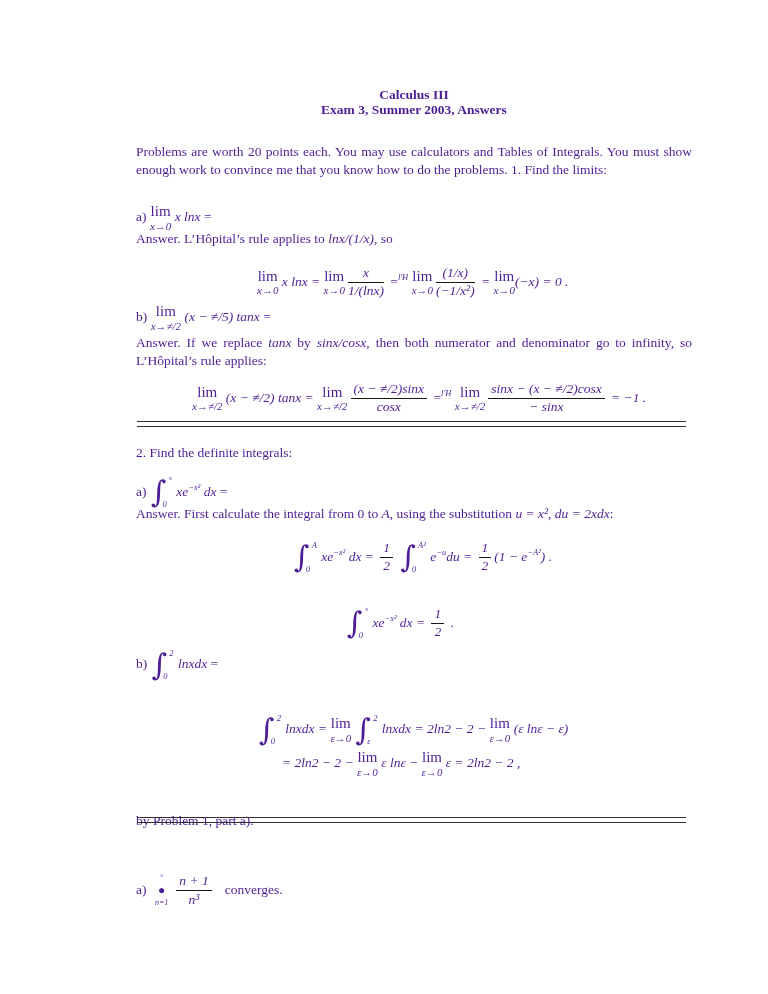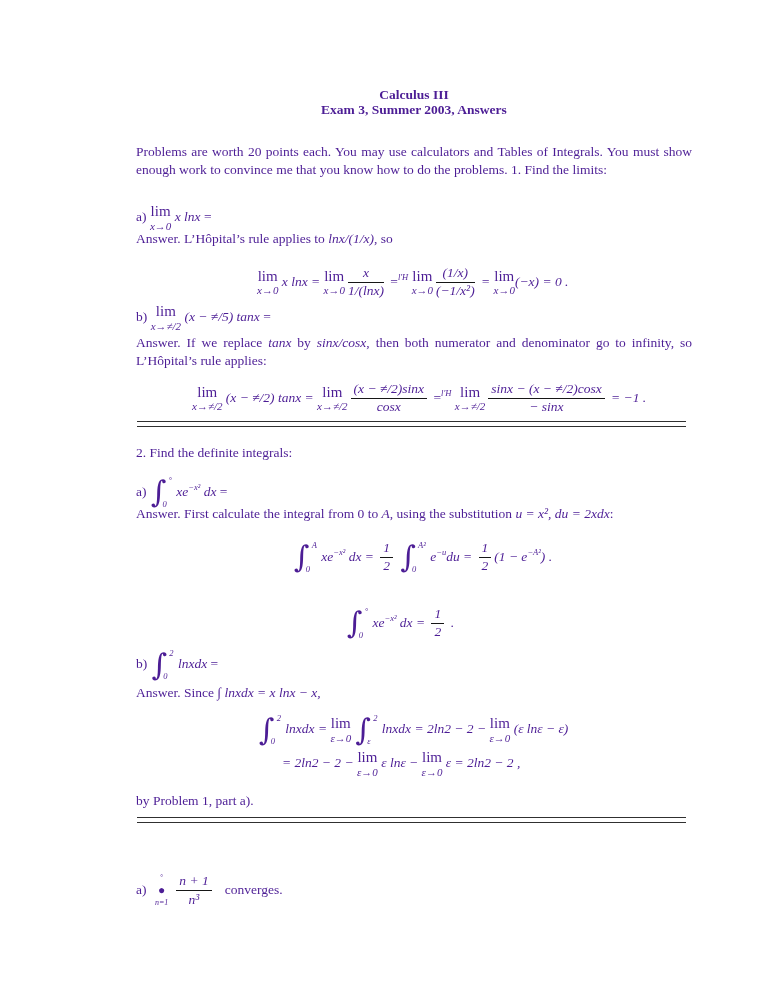--- a/index.html
+++ b/index.html
@@ -61,22 +61,21 @@
   <div class="abs hr2" style="top:421px"></div>
 
   <div class="abs line" style="top:444px;left:136px">2. Find the definite integrals:</div>
 
   <div class="abs m38" style="top:468px;left:136px"><span class="rm">a) </span><span class="intg"><span class="ig">∫</span><span class="ilims"><span class="isup">°</span><span class="isub">0</span></span></span><span class="it"> xe</span><span class="msup">−x²</span><span class="it"> dx </span><span class="rm">=</span></div>
   <div class="abs line" style="top:505px;left:136px"><span class="bf">Answer</span><span class="rm">. First calculate the integral from 0 to </span><span class="it">A</span><span class="rm">, using the substitution </span><span class="it">u = x², du = 2xdx</span><span class="rm">:</span></div>
   <div class="abs m38" style="top:533px;left:293px"><span class="intg"><span class="ig">∫</span><span class="ilims"><span class="isup">A</span><span class="isub">0</span></span></span><span class="it"> xe</span><span class="msup">−x²</span><span class="it"> dx = </span><span class="frac"><span class="fn">1</span><span class="fd">2</span></span><span class="rm"> </span><span class="intg"><span class="ig">∫</span><span class="ilims"><span class="isup">A²</span><span class="isub">0</span></span></span><span class="it"> e</span><span class="msup">−u</span><span class="it">du = </span><span class="frac"><span class="fn">1</span><span class="fd">2</span></span><span class="it">(1 − e</span><span class="msup">−A²</span><span class="it">) .</span></div>
   <div class="abs m38" style="top:599px;left:346px"><span class="intg"><span class="ig">∫</span><span class="ilims"><span class="isup">°</span><span class="isub">0</span></span></span><span class="it"> xe</span><span class="msup">−x²</span><span class="it"> dx = </span><span class="frac"><span class="fn">1</span><span class="fd">2</span></span><span class="rm"> .</span></div>
 
   <div class="abs m38" style="top:645px;left:136px"><span class="rm">b) </span><span class="intg"><span class="ig">∫</span><span class="ilims"><span class="isup">2</span><span class="isub">0</span></span></span><span class="it"> lnxdx </span><span class="rm">=</span></div>
-  <div class="abs line" style="top:684px;left:136px"><span class="bf">Answer</span><span class="rm">. Since </span><span class="it">∫ lnxdx = x lnx − x,</span></div>
   <div class="abs m38" style="top:710px;left:258px"><span class="intg"><span class="ig">∫</span><span class="ilims"><span class="isup">2</span><span class="isub">0</span></span></span><span class="it"> lnxdx = </span><span class="limstk"><span class="limt">lim</span><span class="lims">ε→0</span></span><span class="it"> </span><span class="intg"><span class="ig">∫</span><span class="ilims"><span class="isup">2</span><span class="isub">ε</span></span></span><span class="it"> lnxdx = 2ln2 − 2 − </span><span class="limstk"><span class="limt">lim</span><span class="lims">ε→0</span></span><span class="it"> (ε lnε − ε)</span></div>
   <div class="abs m38" style="top:744px;left:282px"><span class="it">= 2ln2 − 2 − </span><span class="limstk"><span class="limt">lim</span><span class="lims">ε→0</span></span><span class="it"> ε lnε − </span><span class="limstk"><span class="limt">lim</span><span class="lims">ε→0</span></span><span class="it"> ε = 2ln2 − 2 ,</span></div>
-  <div class="abs line" style="top:792px;left:136px">by Problem 1, part a).</div>
+  <div class="abs line" style="top:812px;left:136px">by Problem 1, part a).</div>
 
   <div class="abs hr2" style="top:817px"></div>
 
   <div class="abs m38" style="top:871px;left:136px"><span class="rm">a) </span><span class="sumstk"><span class="ssup">°</span><span class="sg">●</span><span class="ssub">n=1</span></span><span class="frac"><span class="fn">n + 1</span><span class="fd">n³</span></span><span class="rm">   converges.</span></div>
 
 </div>
 
 </body></html>

